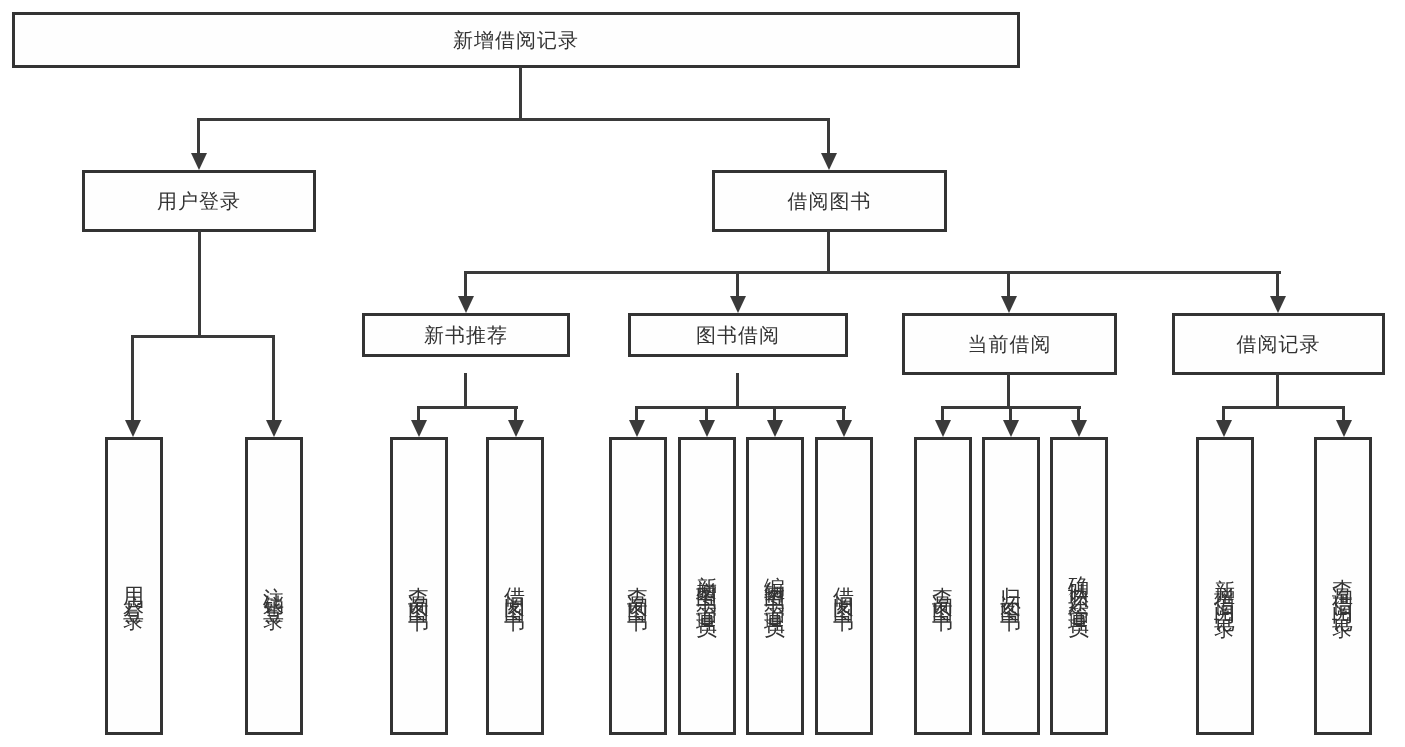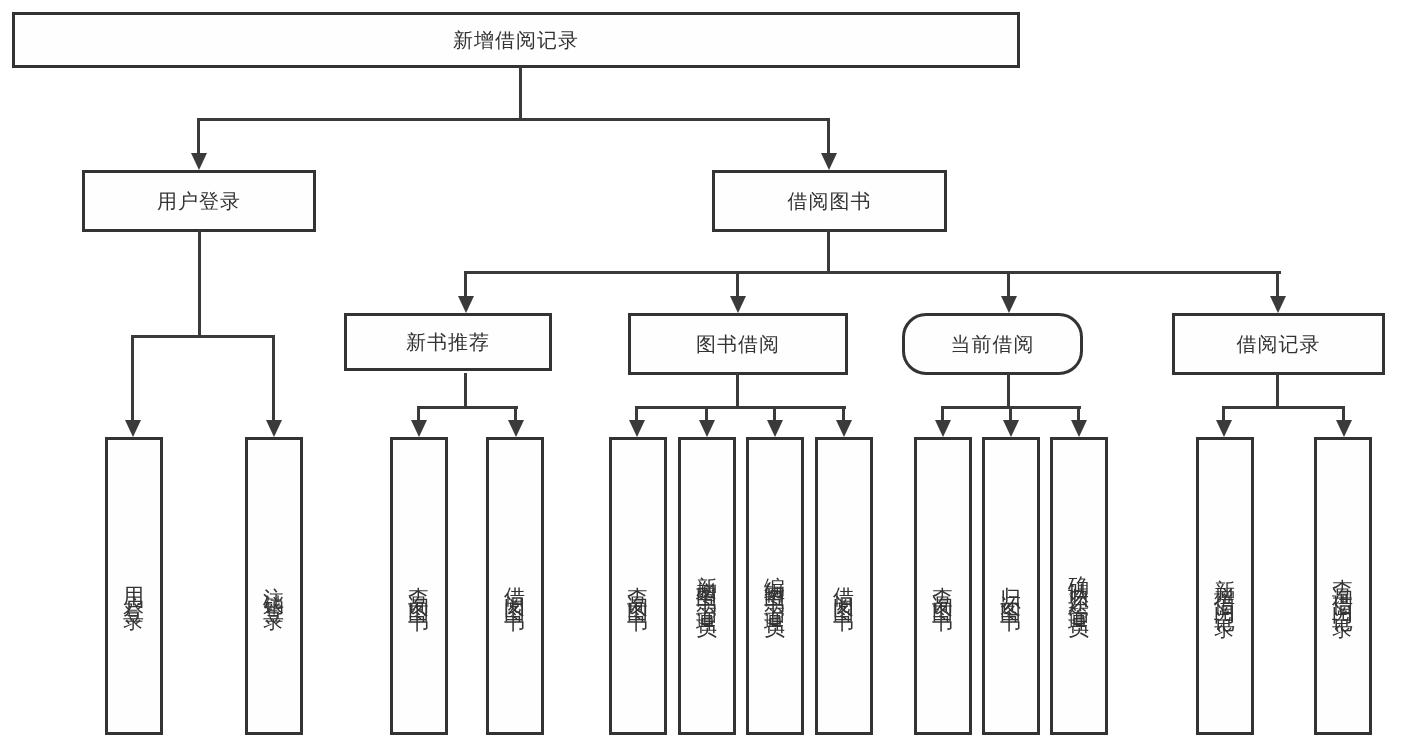--- a/index.html
+++ b/index.html
@@ -109,27 +109,27 @@
   <div class="hline" style="left:465px;top:271px;width:816px;"></div>
   <div class="vline" style="left:464px;top:271px;height:28px;"></div>
   <div class="arrow" style="left:458px;top:296px;"></div>
   <div class="vline" style="left:736px;top:271px;height:28px;"></div>
   <div class="arrow" style="left:730px;top:296px;"></div>
   <div class="vline" style="left:1007px;top:271px;height:28px;"></div>
   <div class="arrow" style="left:1001px;top:296px;"></div>
   <div class="vline" style="left:1276px;top:271px;height:28px;"></div>
   <div class="arrow" style="left:1270px;top:296px;"></div>
 
-  <div class="hbox" style="left:344px;top:313px;width:208px;height:58px;text-align:right;">
+  <div class="hbox" style="left:362px;top:313px;width:208px;height:44px;text-align:right;">
     <span>新书推荐</span>
   </div>
-  <div class="hbox" style="left:628px;top:313px;width:220px;height:62px;">
+  <div class="hbox" style="left:628px;top:313px;width:220px;height:44px;">
     <span>图书借阅</span>
   </div>
-  <div class="hbox" style="left:902px;top:313px;width:181px;height:62px;border-radius:24px;">
+  <div class="hbox" style="left:902px;top:313px;width:215px;height:62px;">
     <span>当前借阅</span>
   </div>
   <div class="hbox" style="left:1172px;top:313px;width:213px;height:62px;">
     <span>借阅记录</span>
   </div>
 
   <div class="vline" style="left:464px;top:373px;height:36px;"></div>
   <div class="hline" style="left:418px;top:406px;width:100px;"></div>
   <div class="vline" style="left:417px;top:406px;height:16px;"></div>
   <div class="arrow" style="left:411px;top:420px;"></div>

